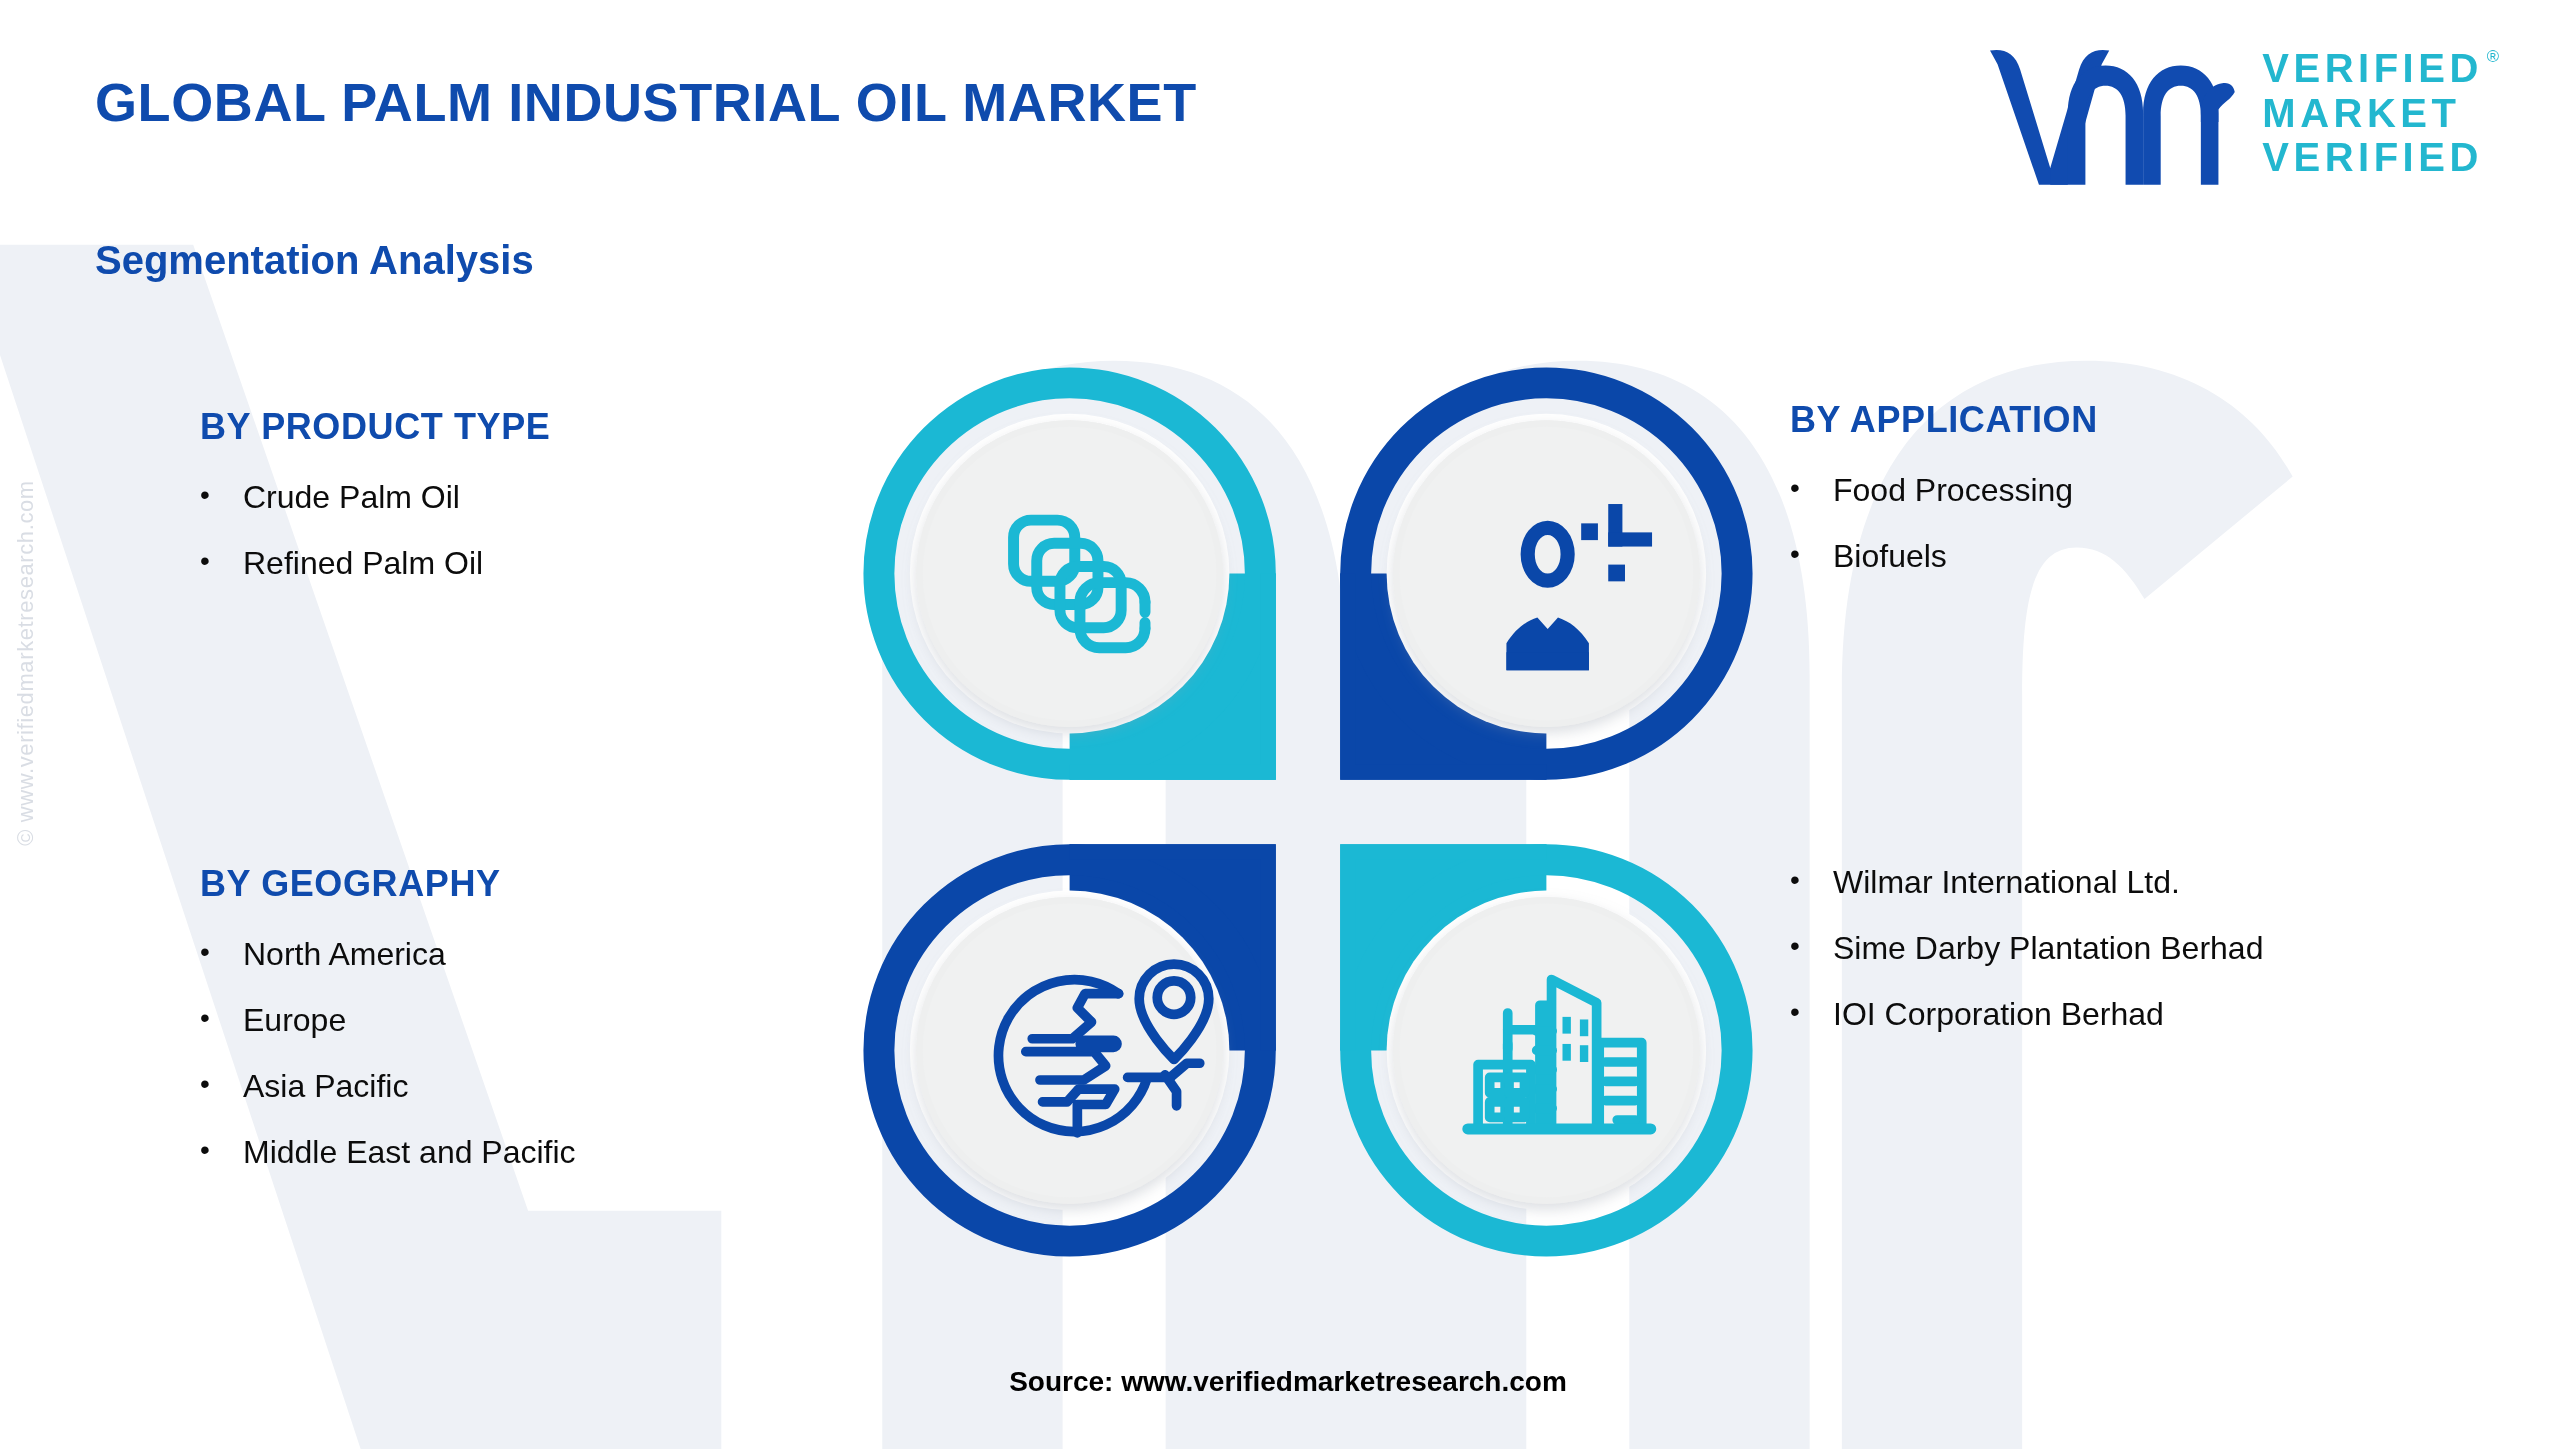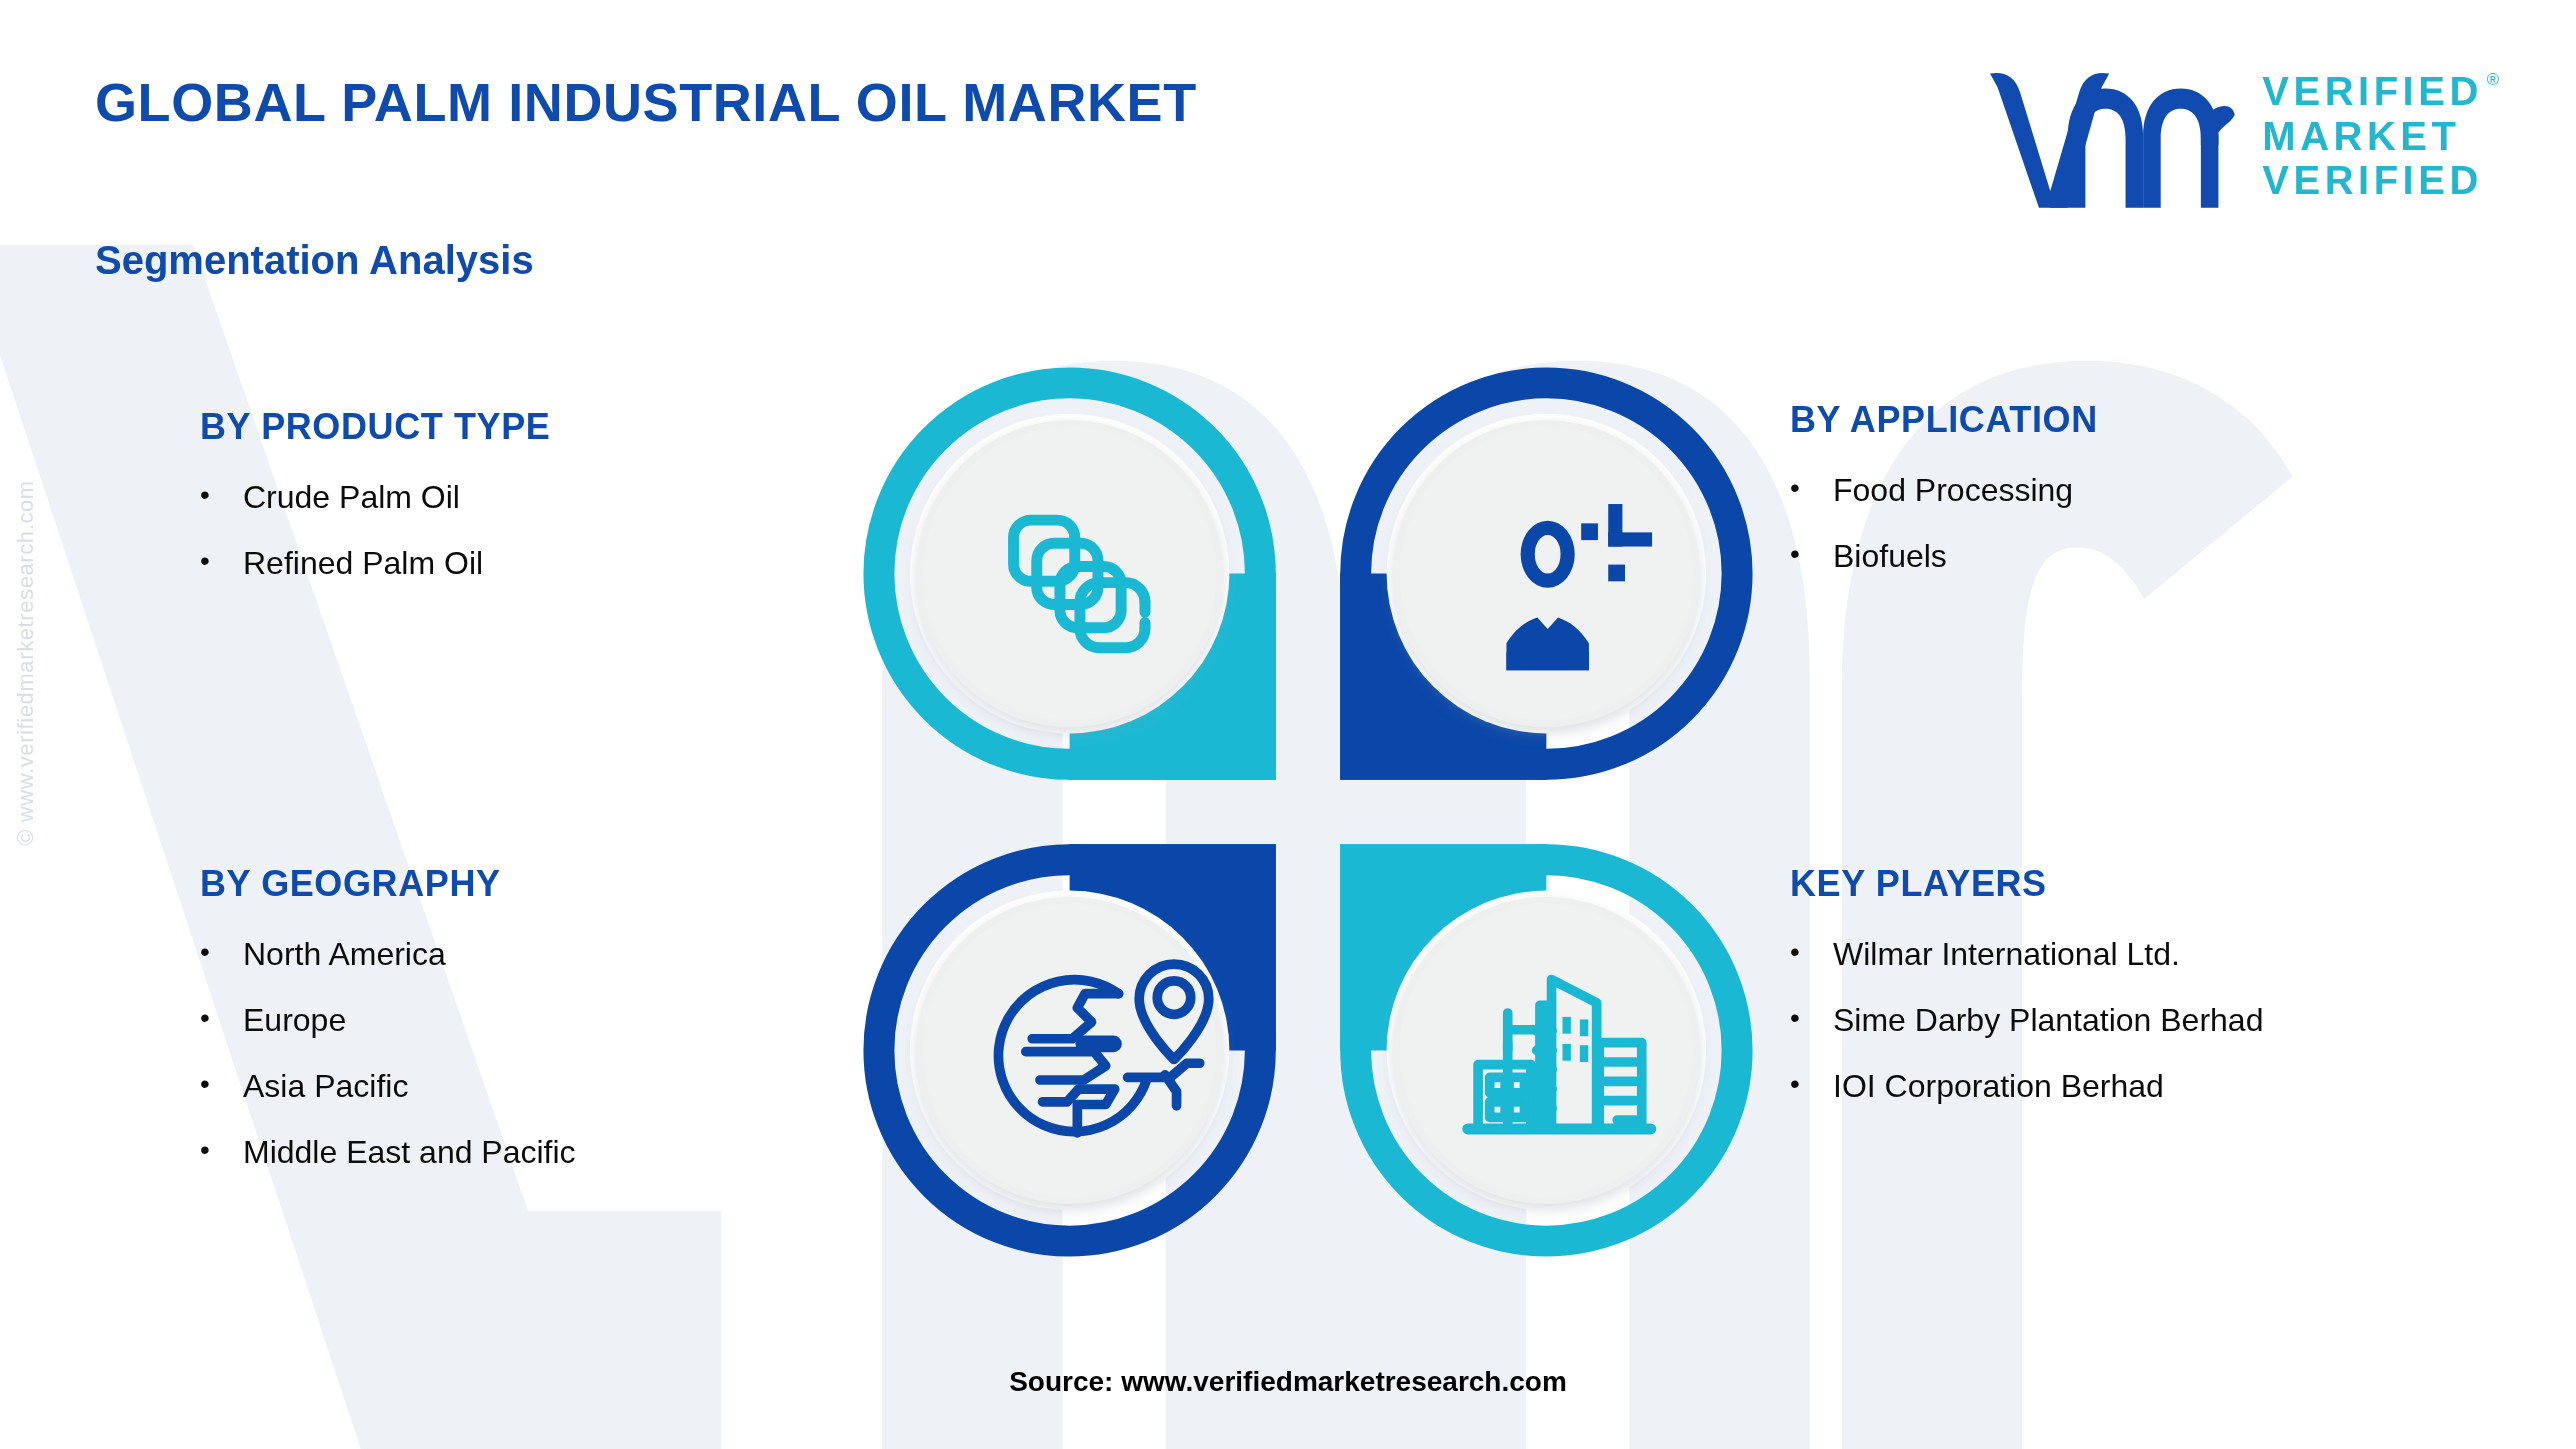--- a/index.html
+++ b/index.html
@@ -35,21 +35,21 @@
     font-size:54px; font-weight:bold; letter-spacing:0.6px;
     color:#0f4bad; white-space:nowrap; z-index:3;
   }
   #subtitle {
     position:absolute; left:95px; top:238px;
     font-size:40px; font-weight:bold;
     color:#0f4bad; z-index:3;
   }
 
   
-  #logo { position:absolute; right:77px; top:39px; display:flex; align-items:center; gap:26px; z-index:3;margin-top:23px; }
+  #logo { position:absolute; right:77px; top:39px; display:flex; align-items:center; gap:26px; z-index:3; }
   #logo-mark { width:251px; height:148px; display:block; }
   #logo-text { display:flex; flex-direction:column; line-height:1.12; }
   #logo-text .lt-row { display:flex; align-items:flex-start; }
   #logo-text span.word {
     font-size:40px; font-weight:bold; letter-spacing:4.5px;
     color:#23b7cf;
   }
   #logo-text sup { font-size:16.7px; color:#23b7cf; margin-left:3.9px; margin-top:2.6px; }
 
   
@@ -204,21 +204,20 @@
       <span class="txt">Food Processing</span>
     </li>
     <li>
       <span class="bull">•</span>
       <span class="txt">Biofuels</span>
     </li>
   </ul>
 </div>
 
 <div class="segment" id="seg-players">
-  <div class="seg-title">KEY PLAYERS</div>
   <ul class="seg-list">
     <li>
       <span class="bull">•</span>
       <span class="txt">Wilmar International Ltd.</span>
     </li>
     <li>
       <span class="bull">•</span>
       <span class="txt">Sime Darby Plantation Berhad</span>
     </li>
     <li>

